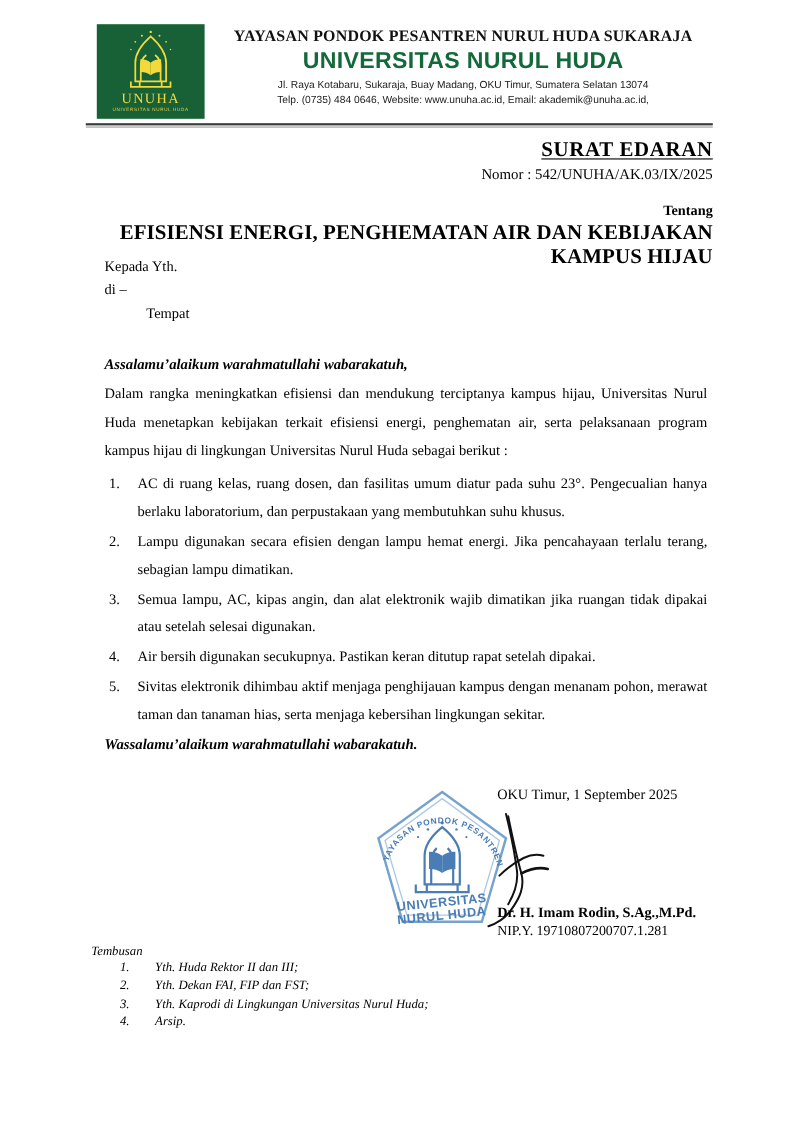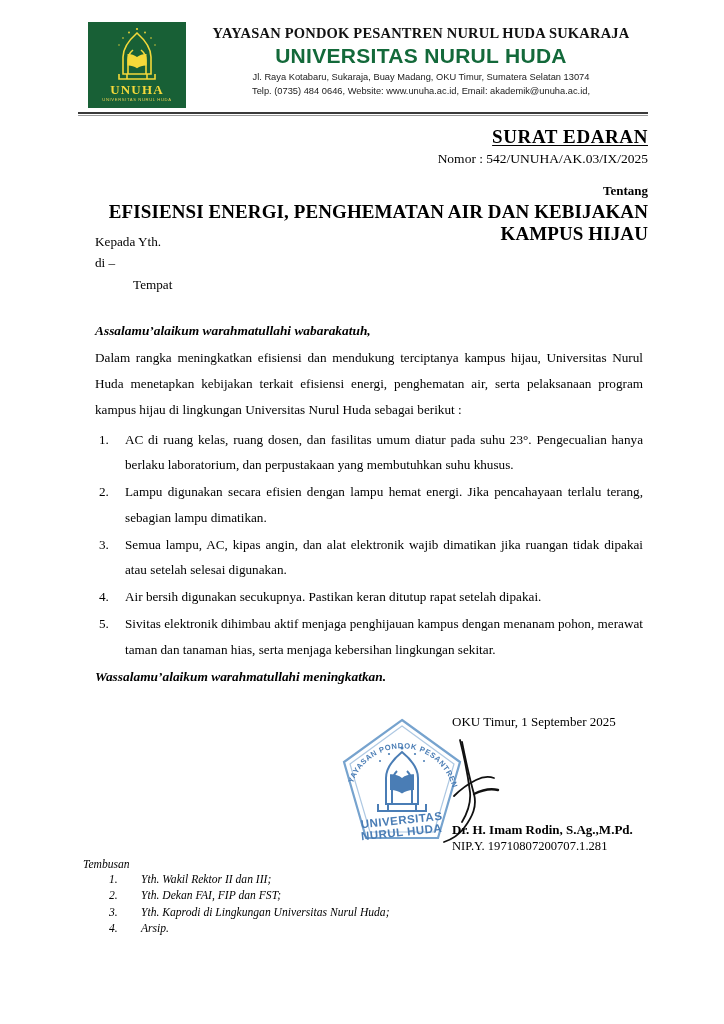--- a/index.html
+++ b/index.html
@@ -45,21 +45,21 @@
   }
   .logo-mark {
     width: 62px;
     height: 56px;
     position: relative;
   }
   .logo-name {
     font-family: "Liberation Serif", serif;
     color: #f4d93a;
     font-size: 13px;
-    font-weight: bold;
+    font-weight: normal;
     letter-spacing: 1.2px;
     line-height: 1;
     margin-top: 1px;
   }
   .logo-sub {
     color: #e8cf52;
     font-size: 4.2px;
     letter-spacing: 0.6px;
     line-height: 1;
     margin-top: 2px;
@@ -352,21 +352,21 @@
     <div class="para">Dalam rangka meningkatkan efisiensi dan mendukung terciptanya kampus hijau, Universitas Nurul Huda menetapkan kebijakan terkait efisiensi energi, penghematan air, serta pelaksanaan program kampus hijau di lingkungan Universitas Nurul Huda sebagai berikut :</div>
 
     <ol class="rules">
       <li>AC di ruang kelas, ruang dosen, dan fasilitas umum diatur pada suhu 23°. Pengecualian hanya berlaku laboratorium, dan perpustakaan yang membutuhkan suhu khusus.</li>
       <li>Lampu digunakan secara efisien dengan lampu hemat energi. Jika pencahayaan terlalu terang, sebagian lampu dimatikan.</li>
       <li>Semua lampu, AC, kipas angin, dan alat elektronik wajib dimatikan jika ruangan tidak dipakai atau setelah selesai digunakan.</li>
       <li>Air bersih digunakan secukupnya. Pastikan keran ditutup rapat setelah dipakai.</li>
       <li>Sivitas elektronik dihimbau aktif menjaga penghijauan kampus dengan menanam pohon, merawat taman dan tanaman hias, serta menjaga kebersihan lingkungan sekitar.</li>
     </ol>
 
-    <div class="salam-end">Wassalamu’alaikum warahmatullahi meningkatkan.</div>
+    <div class="salam-end">Wassalamu’alaikum warahmatullahi wabarakatuh.</div>
   </div>
 
   <div class="stamp">
     <svg width="132" height="140" viewBox="0 0 132 140" xmlns="http://www.w3.org/2000/svg">
       <defs>
         <path id="arcOuter" d="M 16 74 A 52 52 0 0 1 116 74" fill="none"></path>
       </defs>
 
       <g stroke="#5f93c6" fill="none" stroke-width="2.2" opacity="0.85">
         <path d="M66 8 L124 50 L102 126 L30 126 L8 50 Z"></path>
@@ -414,20 +414,20 @@
 
   <div class="sign-block">
     <div>OKU Timur, 1 September 2025</div>
   </div>
   <div class="sign-name">Dr. H. Imam Rodin, S.Ag.,M.Pd.</div>
   <div class="sign-nip">NIP.Y. 19710807200707.1.281</div>
 
   <div class="tembusan">
     <div class="tembusan-title">Tembusan</div>
     <ol class="cc">
-      <li>Yth. Wakil Rektor II dan III;</li>
+      <li>Yth. Huda Rektor II dan III;</li>
       <li>Yth. Dekan FAI, FIP dan FST;</li>
       <li>Yth. Kaprodi di Lingkungan Universitas Nurul Huda;</li>
       <li>Arsip.</li>
     </ol>
   </div>
 
 </div>
 
 </body></html>

